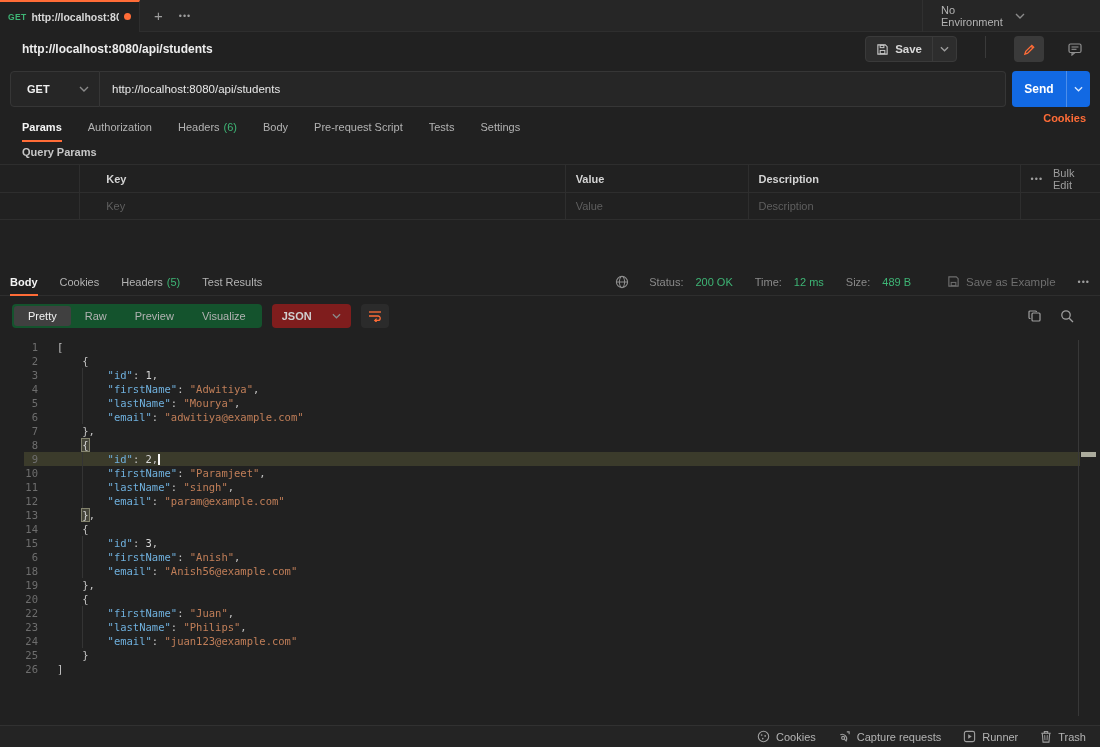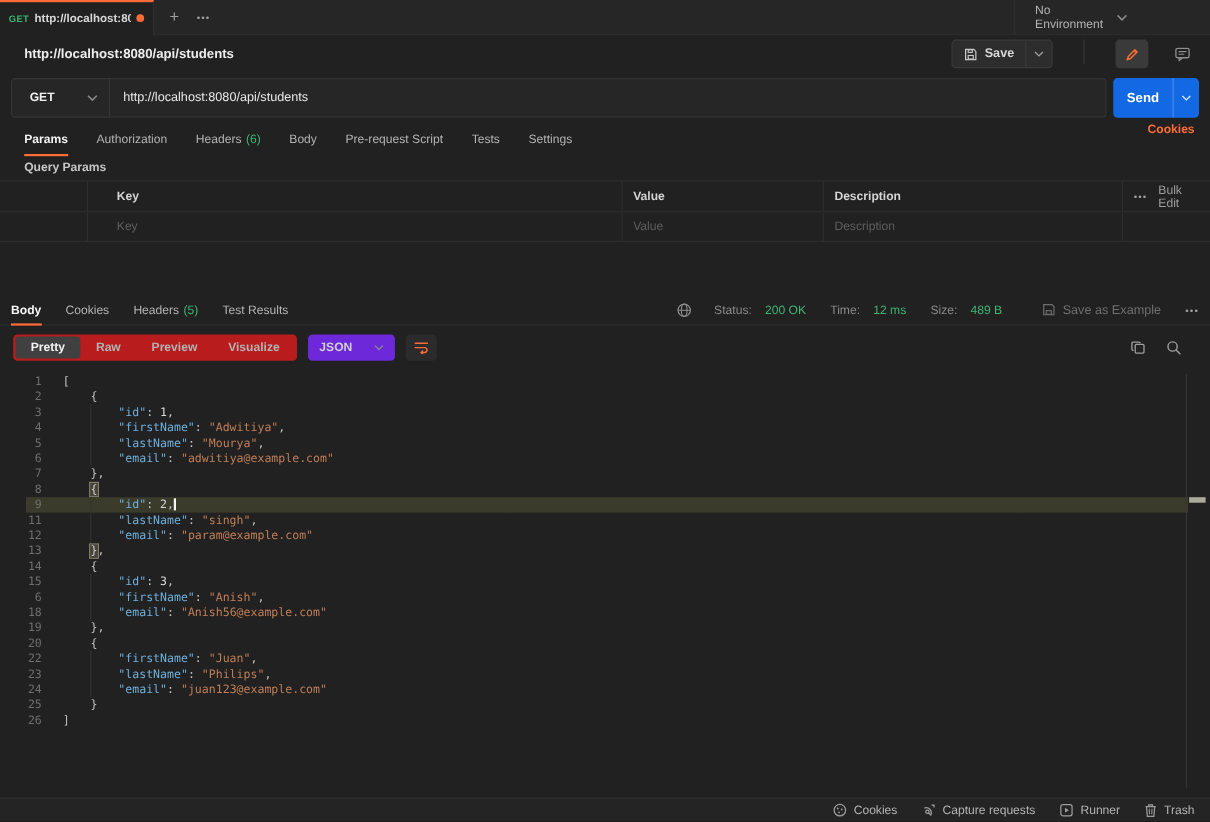--- a/index.html
+++ b/index.html
@@ -67,24 +67,24 @@
   .resphead { position:absolute; top:268px; left:0; width:1100px; height:28px; display:flex; align-items:center; border-bottom:1px solid #2e2e2e; padding:0 10px; }
   .resphead .rtab { margin-right:22px; height:28px; }
   .meta { margin-left:auto; display:flex; align-items:center; gap:12px; font-size:11px; }
   .mlabel { color:#8a8a8a; }
   .mval { color:#3eb575; margin-right:10px; }
   .saveex { display:flex; align-items:center; gap:6px; color:#6f6f6f; font-size:11.5px; margin:0 10px 0 14px; cursor:pointer; }
   .respmore { color:#9e9e9e; font-size:9px; letter-spacing:1px; cursor:pointer; }
 
   
   .viewbar { position:absolute; top:300px; left:0; width:1100px; height:32px; display:flex; align-items:center; padding:0 12px; }
-  .seg { display:flex; background:#b91c1c; border-radius:4px; padding:2px;font-weight:bold; }
+  .seg { display:flex; background:#14532d; border-radius:4px; padding:2px; }
   .seg .mode { font-size:11px; color:#b3b3b3; padding:4px 14px; border-radius:3px; cursor:pointer; }
   .seg .mode.active { background:#404040; color:#f2f2f2; }
-  .fmtsel { margin-left:10px; height:24px; background:#6d28d9; border-radius:4px; display:flex; align-items:center; gap:20px; padding:0 10px; cursor:pointer; }
+  .fmtsel { margin-left:10px; height:24px; background:#7f1d1d; border-radius:4px; display:flex; align-items:center; gap:20px; padding:0 10px; cursor:pointer; }
   .fmtsel b { font-size:11px; color:#d0d0d0; }
   .wrapbtn { margin-left:10px; width:28px; height:24px; background:#2b2b2b; border-radius:4px; border:none; display:flex; align-items:center; justify-content:center; cursor:pointer; }
   .vb-right { margin-left:auto; display:flex; align-items:center; gap:18px; padding-right:14px; }
 
   
   .code { position:absolute; top:340px; left:0; width:1100px; font-family:"DejaVu Sans Mono", monospace; font-size:10.5px; line-height:14px; }
   .cl { position:relative; height:14px; white-space:pre; display:flex; }
   .cl .ln { width:38px; text-align:right; padding-right:0; color:#6e6e6e; flex:none; user-select:none; }
   .cl .lc { position:relative; padding-left:19px; }
   .cl.sel { background:linear-gradient(90deg, transparent 0, transparent 24px, #3b3b2b 24px, #3b3b2b 1080px, transparent 1080px); }
@@ -322,20 +322,21 @@
     <div>
         <div class="cl"><span class="ln">1</span><span class="lc"><span class="p">[</span></span></div>
         <div class="cl"><span class="ln">2</span><span class="lc"><span class="p">    {</span></span></div>
         <div class="cl"><span class="ln">3</span><span class="lc"><i class="gd" style="left: 44.28px;"></i><span class="p">        </span><span class="k">"id"</span><span class="p">: </span><span class="n">1</span><span class="p">,</span></span></div>
         <div class="cl"><span class="ln">4</span><span class="lc"><i class="gd" style="left: 44.28px;"></i><span class="p">        </span><span class="k">"firstName"</span><span class="p">: </span><span class="s">"Adwitiya"</span><span class="p">,</span></span></div>
         <div class="cl"><span class="ln">5</span><span class="lc"><i class="gd" style="left: 44.28px;"></i><span class="p">        </span><span class="k">"lastName"</span><span class="p">: </span><span class="s">"Mourya"</span><span class="p">,</span></span></div>
         <div class="cl"><span class="ln">6</span><span class="lc"><i class="gd" style="left: 44.28px;"></i><span class="p">        </span><span class="k">"email"</span><span class="p">: </span><span class="s">"adwitiya@example.com"</span></span></div>
         <div class="cl"><span class="ln">7</span><span class="lc"><span class="p">    },</span></span></div>
         <div class="cl"><span class="ln">8</span><span class="lc"><span class="p">    </span><span class="bh">{</span></span></div>
         <div class="cl sel"><span class="ln">9</span><span class="lc"><i class="gd" style="left: 44.28px;"></i><span class="p">        </span><span class="k">"id"</span><span class="p">: </span><span class="n">2</span><span class="p">,</span><i class="cur"></i></span></div>
+        <div class="cl"><span class="ln">10</span><span class="lc"><i class="gd" style="left: 44.28px;"></i><span class="p">        </span><span class="k">"firstName"</span><span class="p">: </span><span class="s">"Paramjeet"</span><span class="p">,</span></span></div>
         <div class="cl"><span class="ln">11</span><span class="lc"><i class="gd" style="left: 44.28px;"></i><span class="p">        </span><span class="k">"lastName"</span><span class="p">: </span><span class="s">"singh"</span><span class="p">,</span></span></div>
         <div class="cl"><span class="ln">12</span><span class="lc"><i class="gd" style="left: 44.28px;"></i><span class="p">        </span><span class="k">"email"</span><span class="p">: </span><span class="s">"param@example.com"</span></span></div>
         <div class="cl"><span class="ln">13</span><span class="lc"><span class="p">    </span><span class="bh">}</span><span class="p">,</span></span></div>
         <div class="cl"><span class="ln">14</span><span class="lc"><span class="p">    {</span></span></div>
         <div class="cl"><span class="ln">15</span><span class="lc"><i class="gd" style="left: 44.28px;"></i><span class="p">        </span><span class="k">"id"</span><span class="p">: </span><span class="n">3</span><span class="p">,</span></span></div>
         <div class="cl"><span class="ln">6</span><span class="lc"><i class="gd" style="left: 44.28px;"></i><span class="p">        </span><span class="k">"firstName"</span><span class="p">: </span><span class="s">"Anish"</span><span class="p">,</span></span></div>
         <div class="cl"><span class="ln">18</span><span class="lc"><i class="gd" style="left: 44.28px;"></i><span class="p">        </span><span class="k">"email"</span><span class="p">: </span><span class="s">"Anish56@example.com"</span></span></div>
         <div class="cl"><span class="ln">19</span><span class="lc"><span class="p">    },</span></span></div>
         <div class="cl"><span class="ln">20</span><span class="lc"><span class="p">    {</span></span></div>
         <div class="cl"><span class="ln">22</span><span class="lc"><i class="gd" style="left: 44.28px;"></i><span class="p">        </span><span class="k">"firstName"</span><span class="p">: </span><span class="s">"Juan"</span><span class="p">,</span></span></div>

